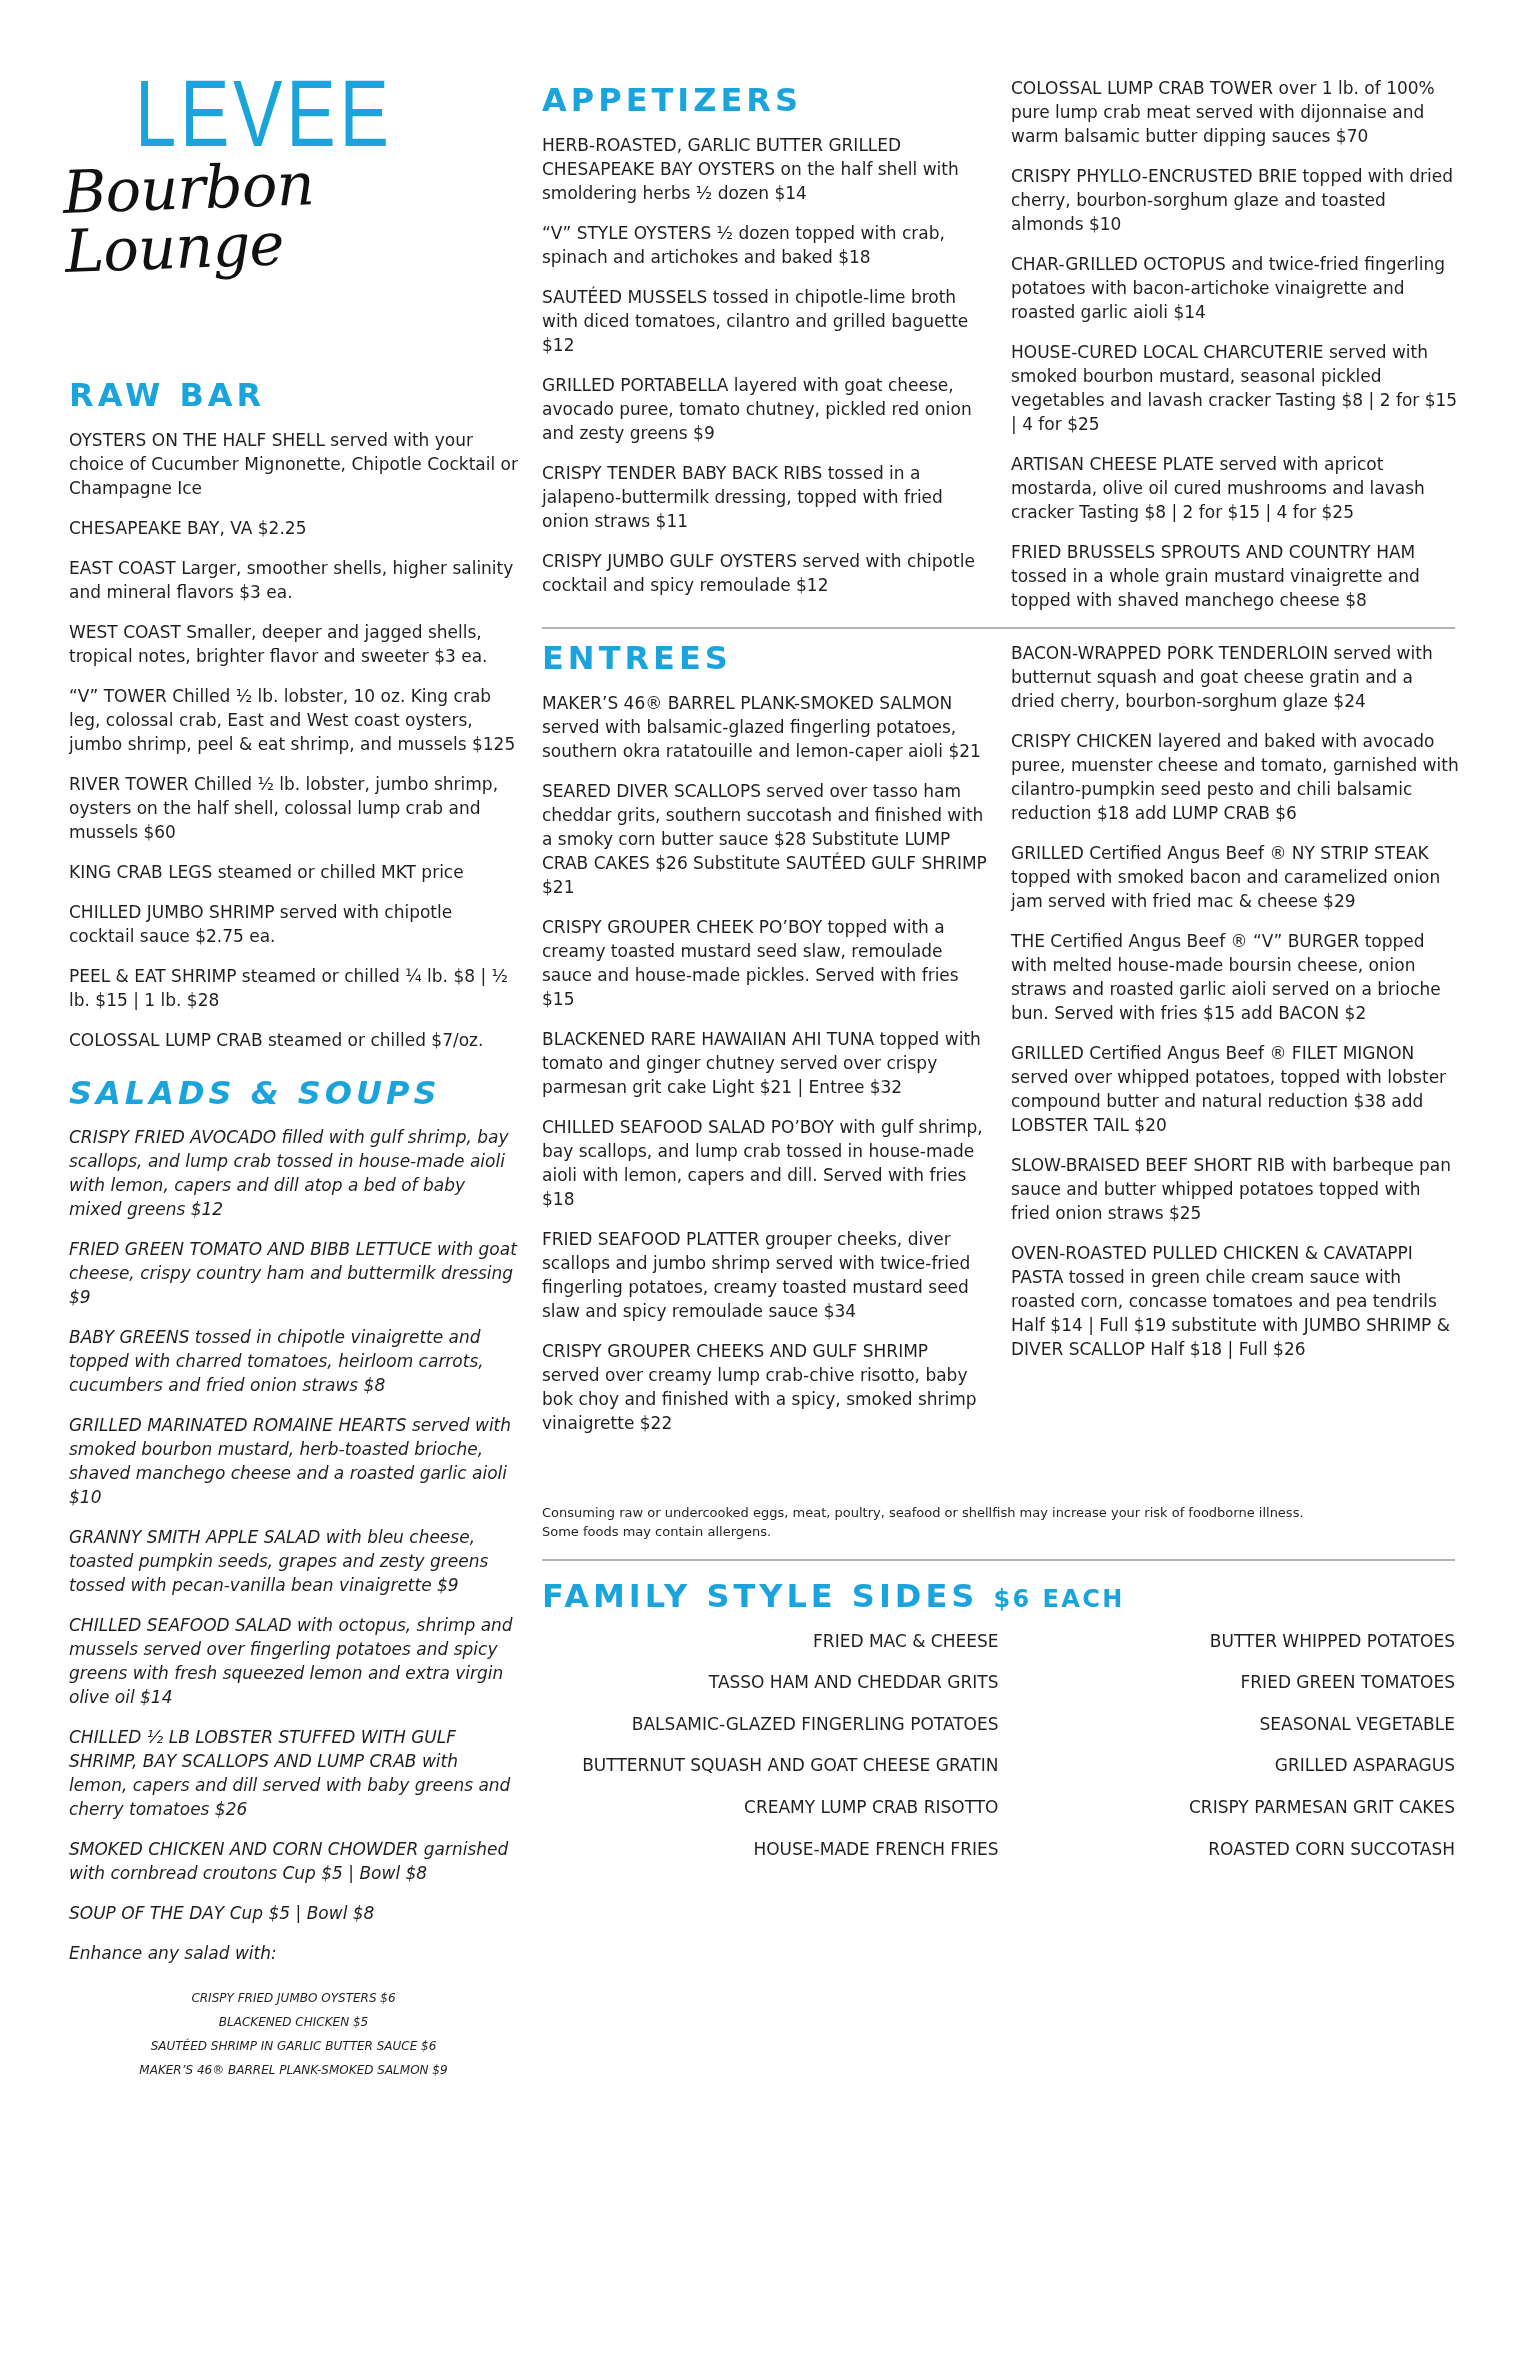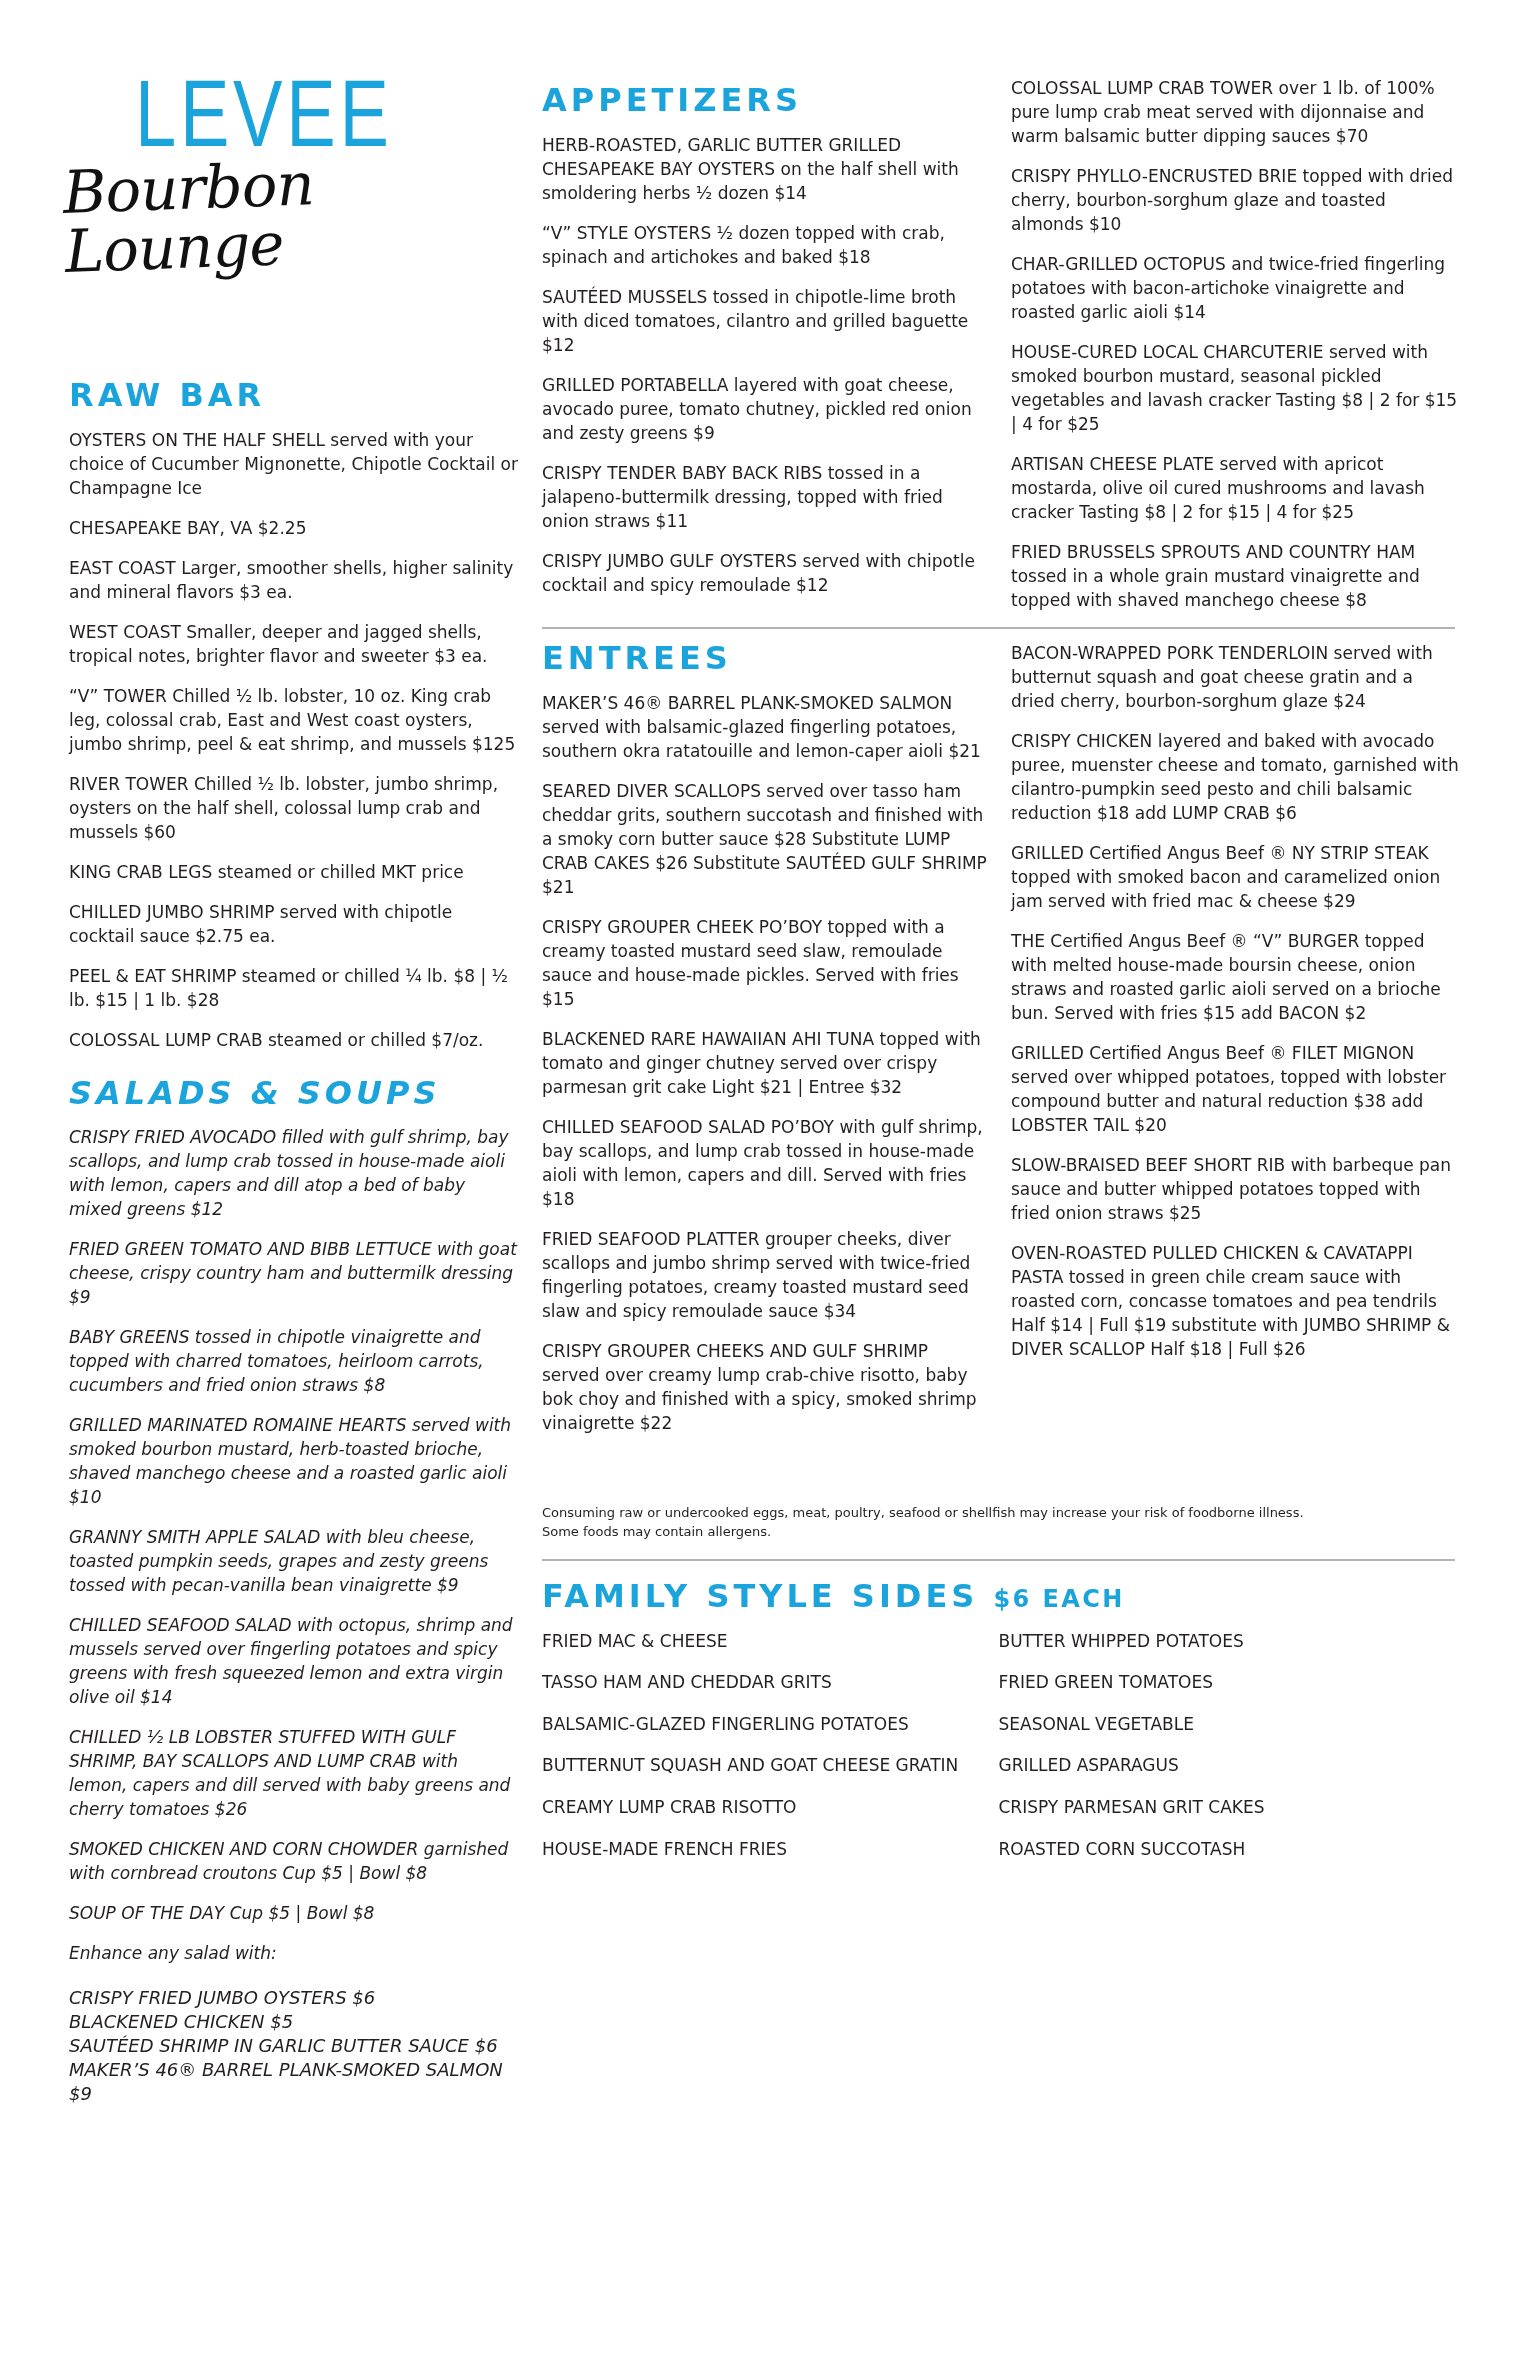--- a/index.html
+++ b/index.html
@@ -24,25 +24,25 @@
   .col-mid { left: 542px; top: 64px; width: 449px; margin-top: 19px; }
   .col-right { left: 1011px; top: 76px; width: 449px; }
   .heading {
     color: #1ba3dc; font-family: "DejaVu Sans", sans-serif; font-weight: bold;
     font-size: 32px; letter-spacing: 4px; margin: 0 0 14.4px 0; line-height: 1.1;
   }
   .heading .each { font-size: 24px; letter-spacing: 2.4px; }
   .item { font-size: 17px; line-height: 24px; margin-bottom: 16px; }
   .item .name { text-transform: none; }
   .item .desc { }
-  .small-item { font-size: 18px; line-height: 24px; }
+  .small-item { font-size: 12px; line-height: 24px; text-align: center; }
   .divider { position: absolute; left: 542px; width: 913px; height: 2.4px; background: #b3b3b3; }
   .disclaimer { position: absolute; left: 542px; top: 1502px; width: 913px; font-size: 13px; line-height: 22.4px; }
   .sides { position: absolute; left: 542px; top: 1579px; width: 913px; }
-  .sides-grid { display: flex; }
+  .sides-grid { display: flex; text-align: right; }
   .sides-col { width: 470px; }
   .side-item { font-size: 17px; line-height: 24px; margin-bottom: 17.6px; }
   .enhance-label { font-size: 17px; line-height: 24px; margin: 4.8px 0 21px 0; }
 </style>
 </head>
 <body>
 
 <div class="logo">
   <div class="logo-levee">LEVEE</div>
   <div class="logo-script">Bourbon Lounge</div>

